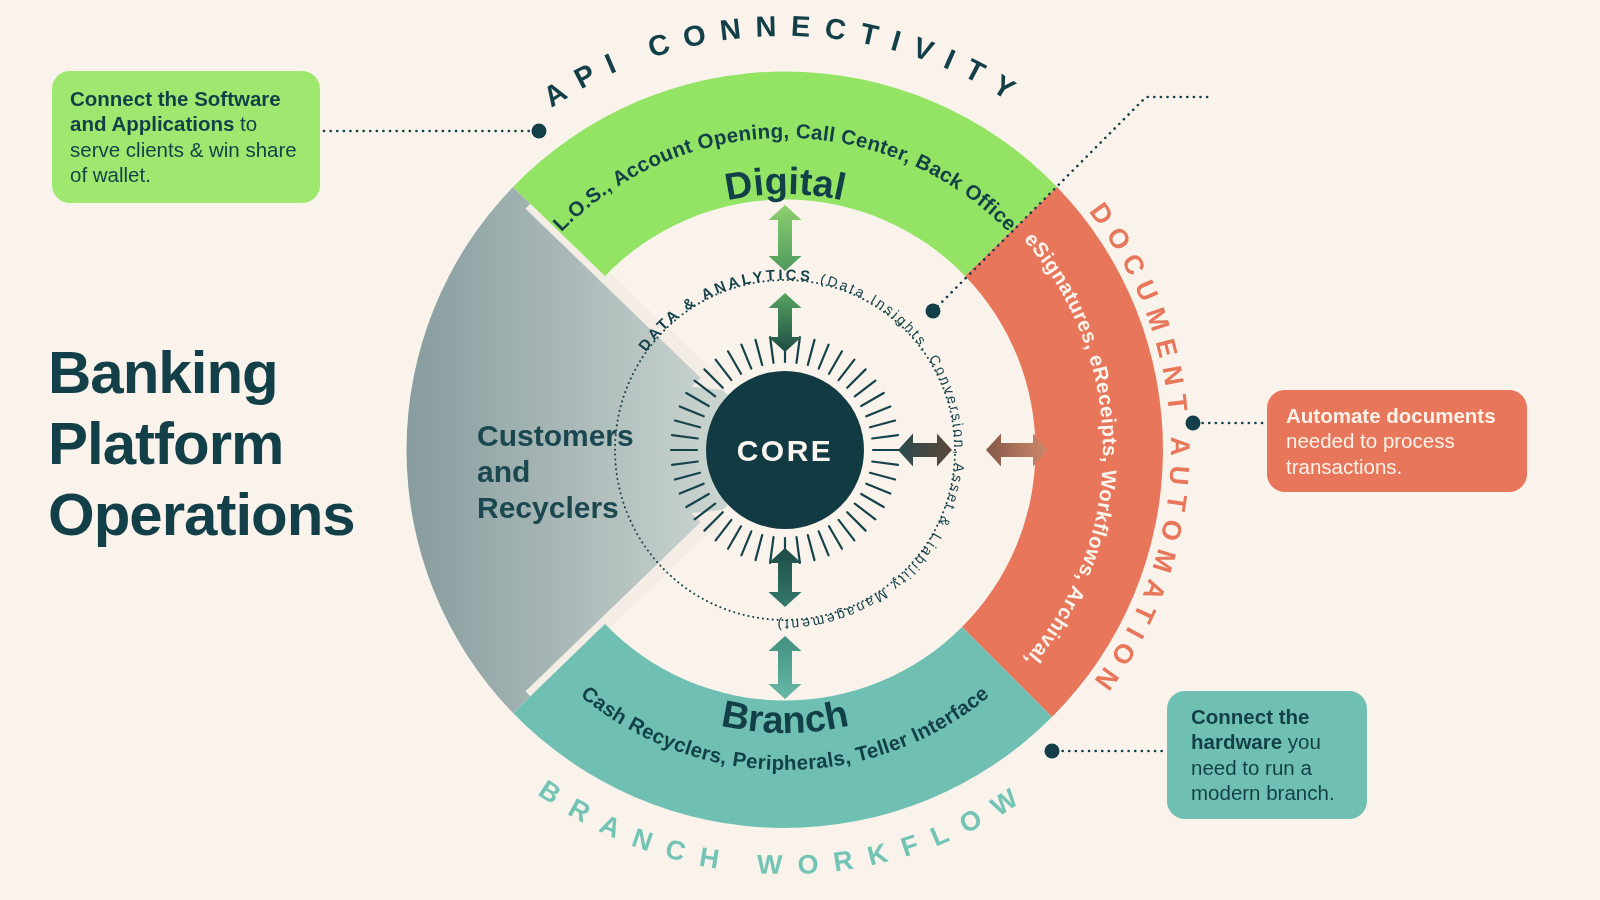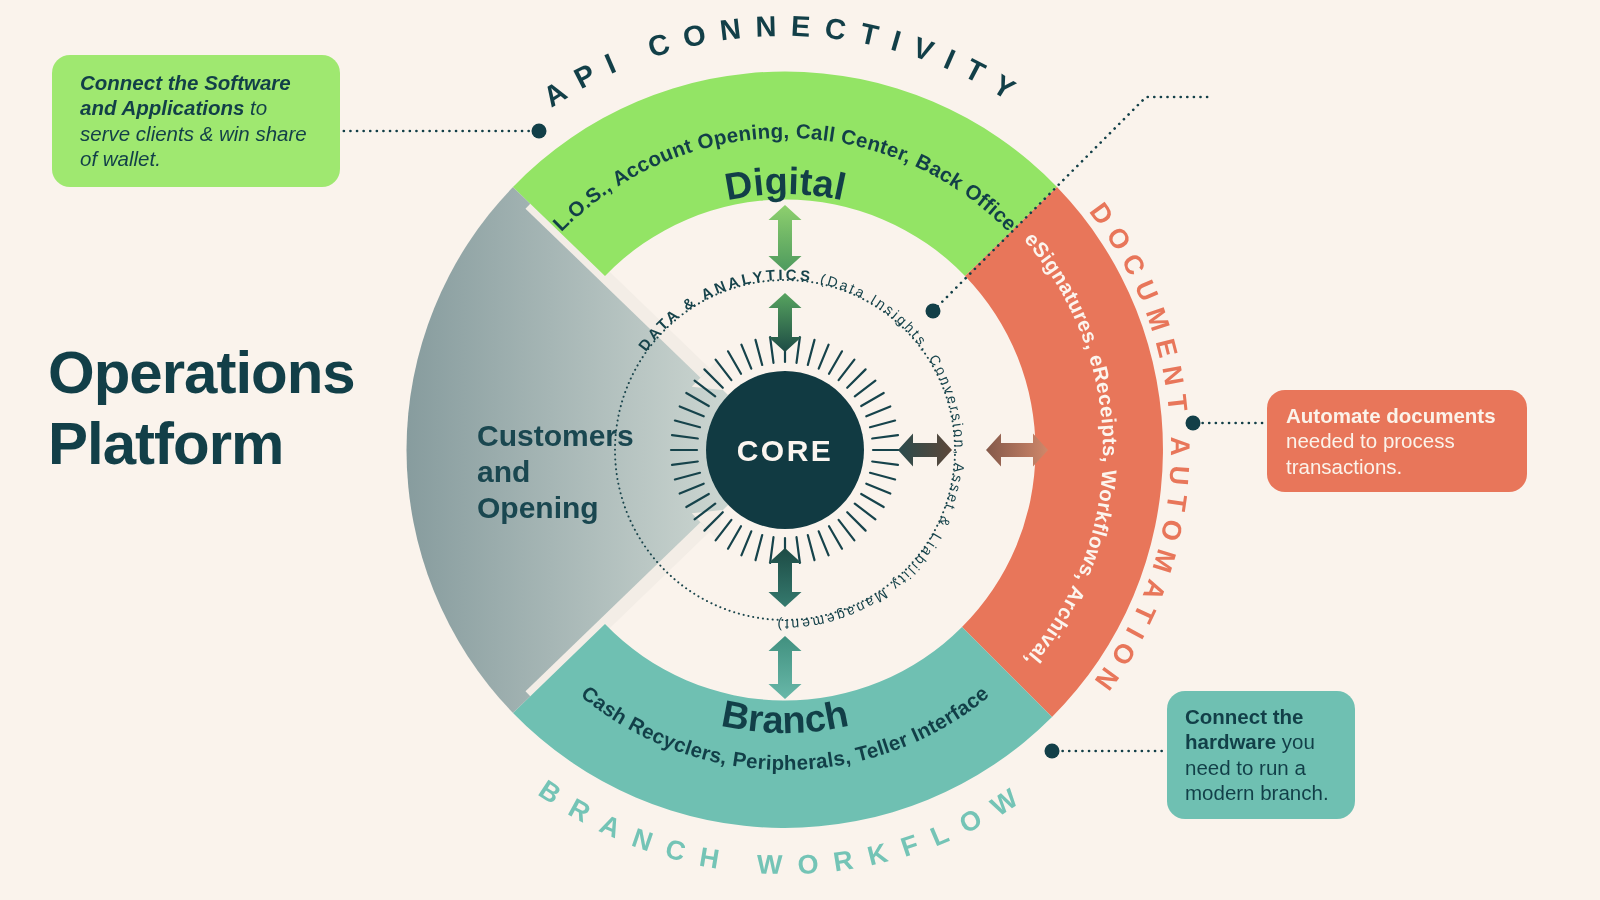--- a/index.html
+++ b/index.html
@@ -11,24 +11,24 @@
   .title{position:absolute;left:48px;top:338px;font-size:60px;line-height:1.18;
          font-weight:800;letter-spacing:-1px;color:#123f48;}
 
   
   .customers{position:absolute;left:477px;top:418px;font-size:30px;line-height:1.2;
              font-weight:700;color:#1a4750;}
 
   
   .callout{position:absolute;border-radius:18px;font-size:20.5px;line-height:1.24;}
   .callout .b{font-weight:800;}
-  .callout-green{left:52px;top:55px;width:232px;padding:15px 28px;background:#9fe870;color:#123f48;font-style:italic;}
+  .callout-green{left:52px;top:71px;width:232px;padding:15px 18px;background:#9fe870;color:#123f48;}
   .callout-dark{left:1210px;top:41px;width:168px;padding:13px 20px;background:#123f48;color:#f7f0e7;}
   .callout-orange{left:1267px;top:390px;width:222px;padding:13px 19px;background:#e8765a;color:#fbf3ea;}
-  .callout-teal{left:1167px;top:691px;width:152px;padding:13px 18px;background:#6fc0b2;color:#123f48;}
+  .callout-teal{left:1167px;top:691px;width:152px;padding:13px 24px;background:#6fc0b2;color:#123f48;}
 
   
   text{font-family:"Liberation Sans",sans-serif;}
   .arc-top{font-size:29px;font-weight:700;letter-spacing:14px;fill:#123f48;}
   .arc-right{font-size:27px;font-weight:700;letter-spacing:9px;fill:#e8765a;}
   .arc-bottom{font-size:27px;font-weight:700;letter-spacing:16px;fill:#74c4b6;}
   .band-list{font-size:20.5px;font-weight:700;letter-spacing:.3px;fill:#123f48;}
   .band-list-light{font-size:20.5px;font-weight:700;letter-spacing:.5px;fill:#fcf5ee;}
   .band-big{font-size:38px;font-weight:800;fill:#123f48;}
   .ring-text{font-size:14px;font-weight:500;letter-spacing:2.6px;fill:#16434b;}
@@ -205,28 +205,29 @@
 
       <path class="dotline" d="M 1196 423 L 1266 423"></path>
       <circle cx="1193" cy="423" r="7.5" fill="#123f48"></circle>
 
       <path class="dotline" d="M 1056 751 L 1166 751"></path>
       <circle cx="1052" cy="751" r="7.5" fill="#123f48"></circle>
     </g>
   </svg>
 
   <div class="title">
+    <div>Banking</div>
+    <div>Platform</div>
     <div>Operations</div>
-    <div>Platform</div>
   </div>
 
   <div class="customers">
     <div>Customers</div>
     <div>and</div>
-    <div>Opening</div>
+    <div>Recyclers</div>
   </div>
 
   <div class="callout callout-green">
     <span class="b">Connect the Software and Applications</span><span> to serve clients &amp; win share of wallet.</span>
   </div>
 
 
   <div class="callout callout-orange">
     <span class="b">Automate documents</span><span> needed to process transactions.</span>
   </div>

